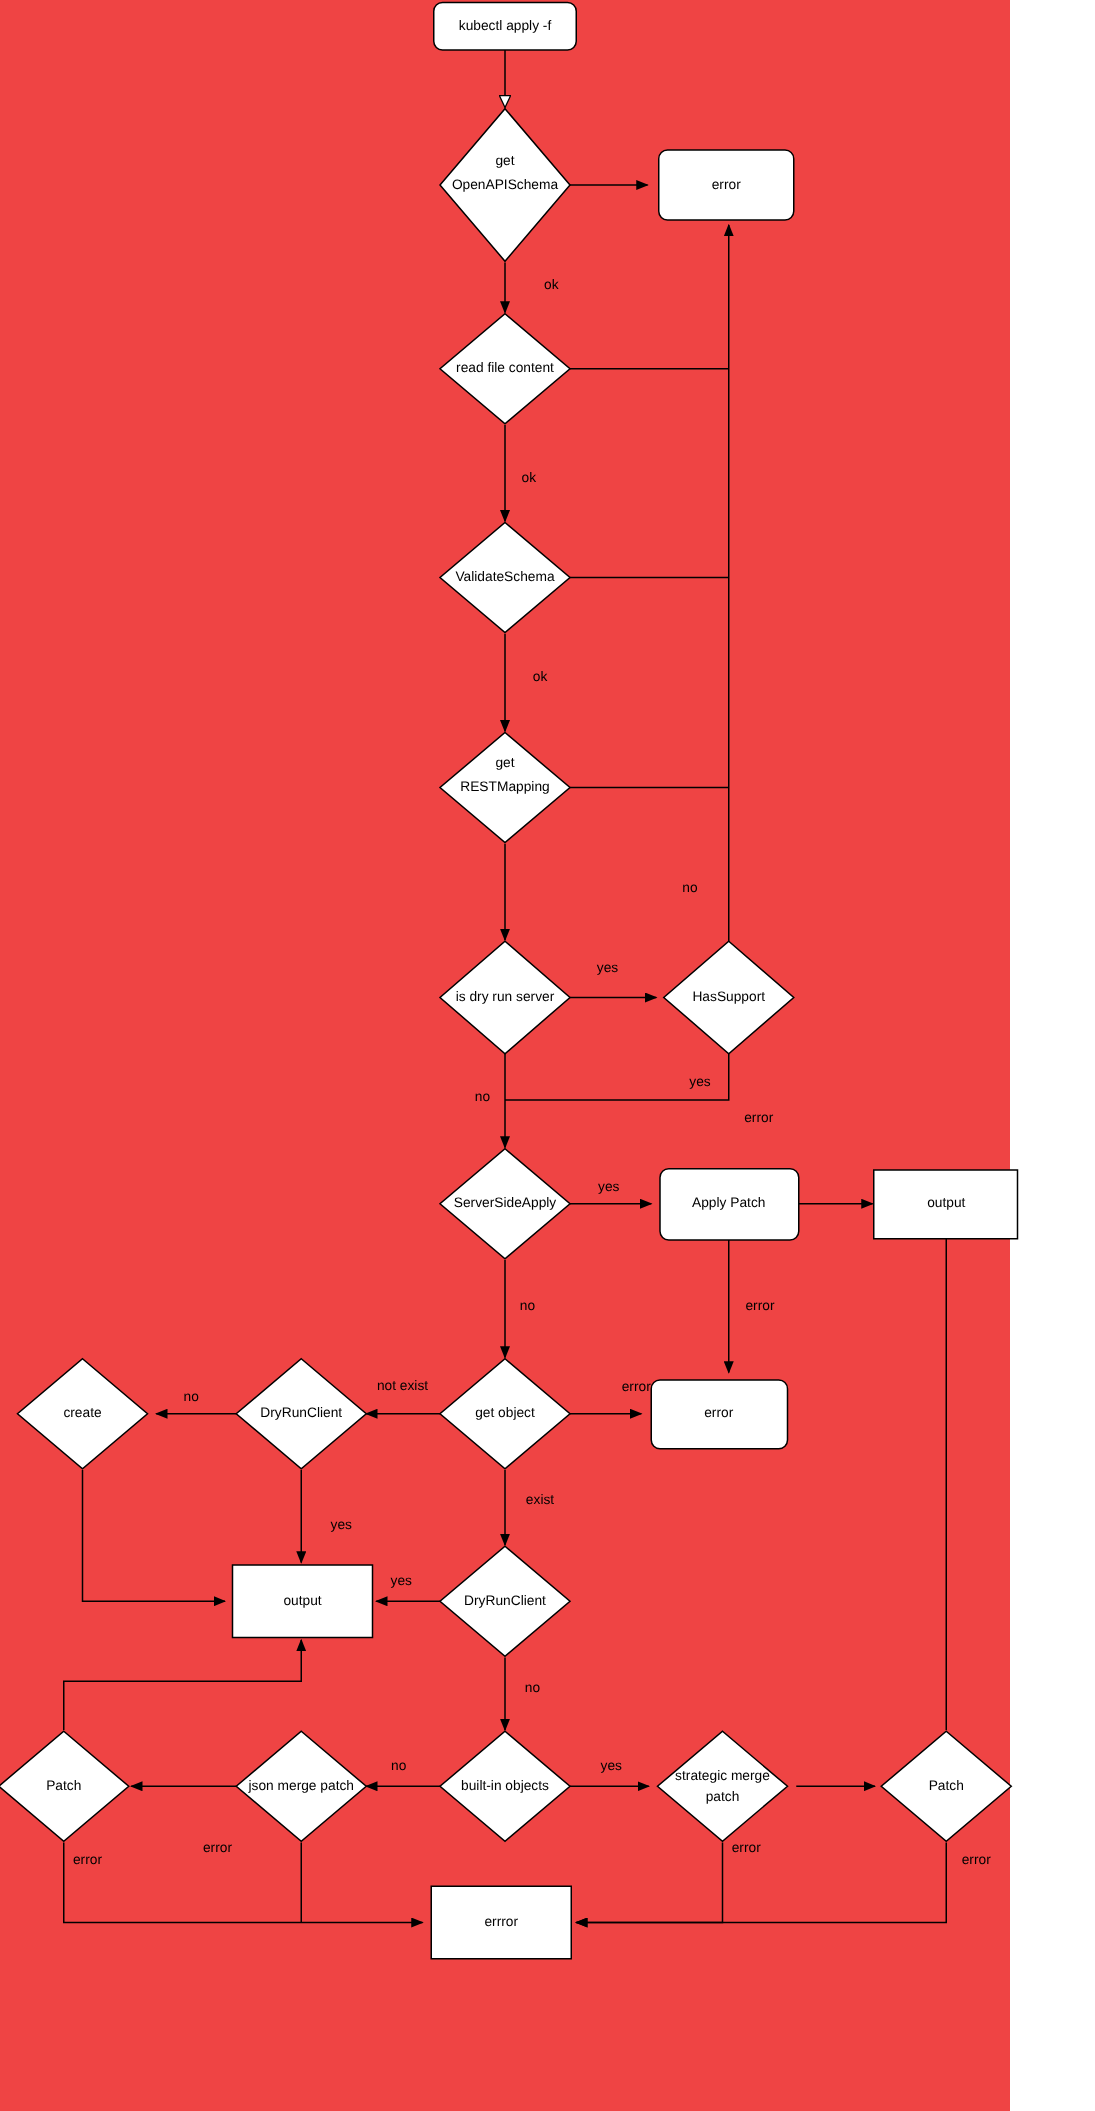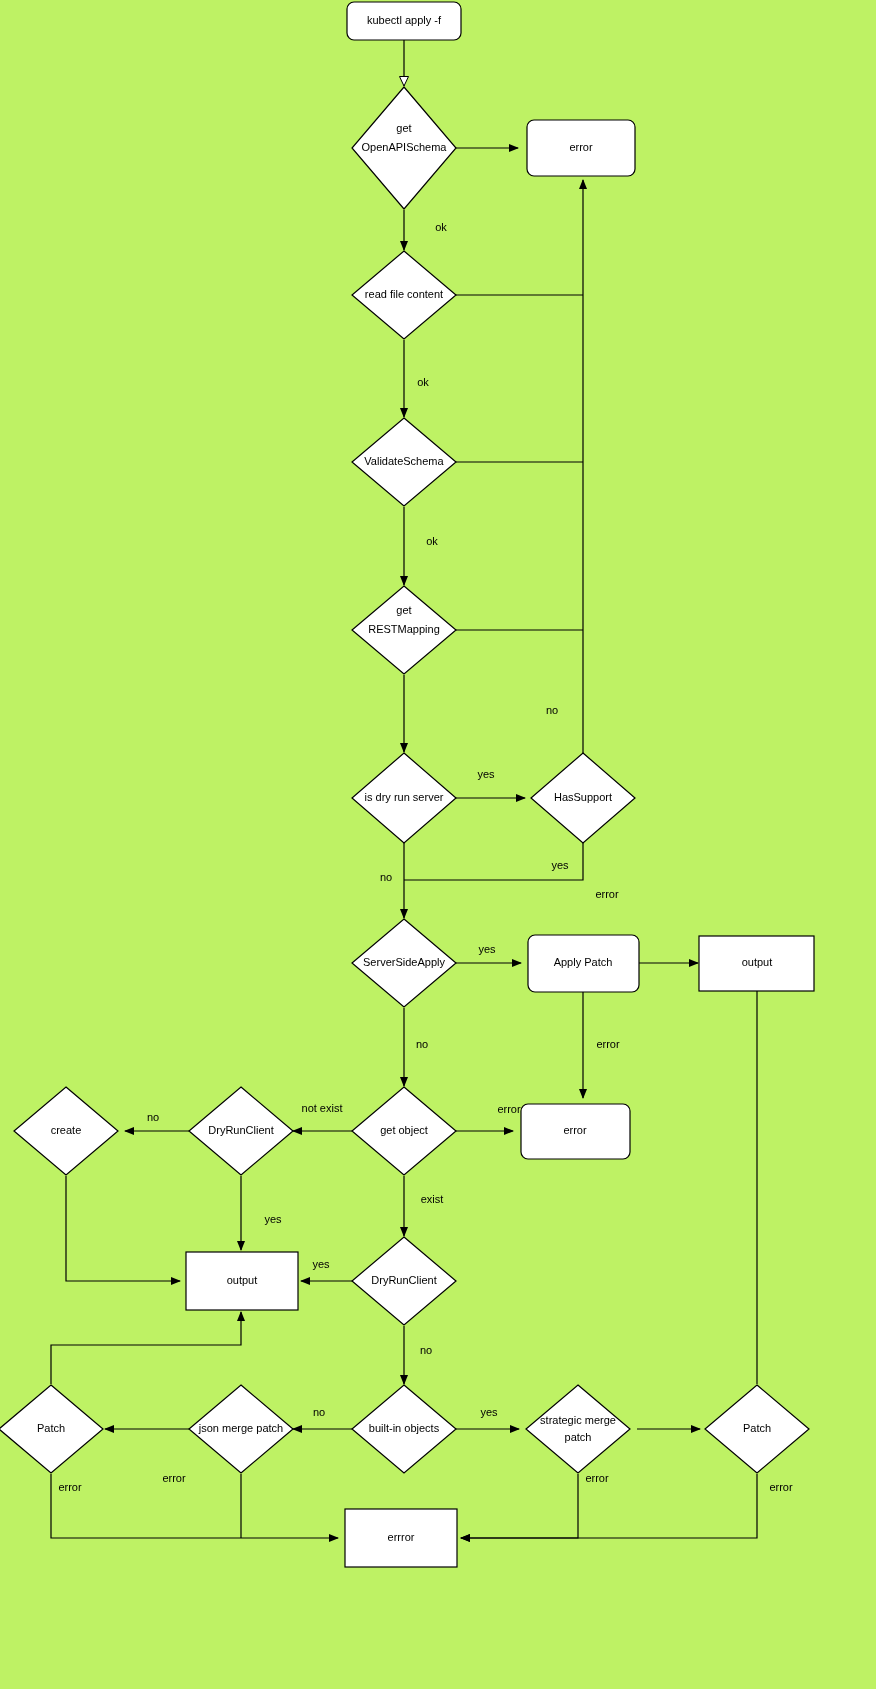--- a/index.html
+++ b/index.html
@@ -1,16 +1,16 @@
 <!DOCTYPE html>
 <html><head>
 <meta charset="utf-8">
 <style>
   html,body{margin:0;padding:0;background:#ffffff;}
-  #stage{position:relative;width:876px;height:1689px;background:#bef264;
+  #stage{position:relative;width:808px;height:1689px;background:#ef4444;
          font-family:"Liberation Sans","DejaVu Sans",sans-serif;}
   svg{display:block;}
   .shape{fill:#ffffff;stroke:#000000;stroke-width:1.2;}
   .edge{fill:none;stroke:#000000;stroke-width:1.2;}
   .lbl{font-family:"Liberation Sans","DejaVu Sans",sans-serif;font-size:11px;fill:#000000;
        text-anchor:middle;dominant-baseline:middle;}
   .elbl{font-family:"Liberation Sans","DejaVu Sans",sans-serif;font-size:11px;fill:#000000;
        text-anchor:middle;dominant-baseline:middle;}
 </style>
 </head>

